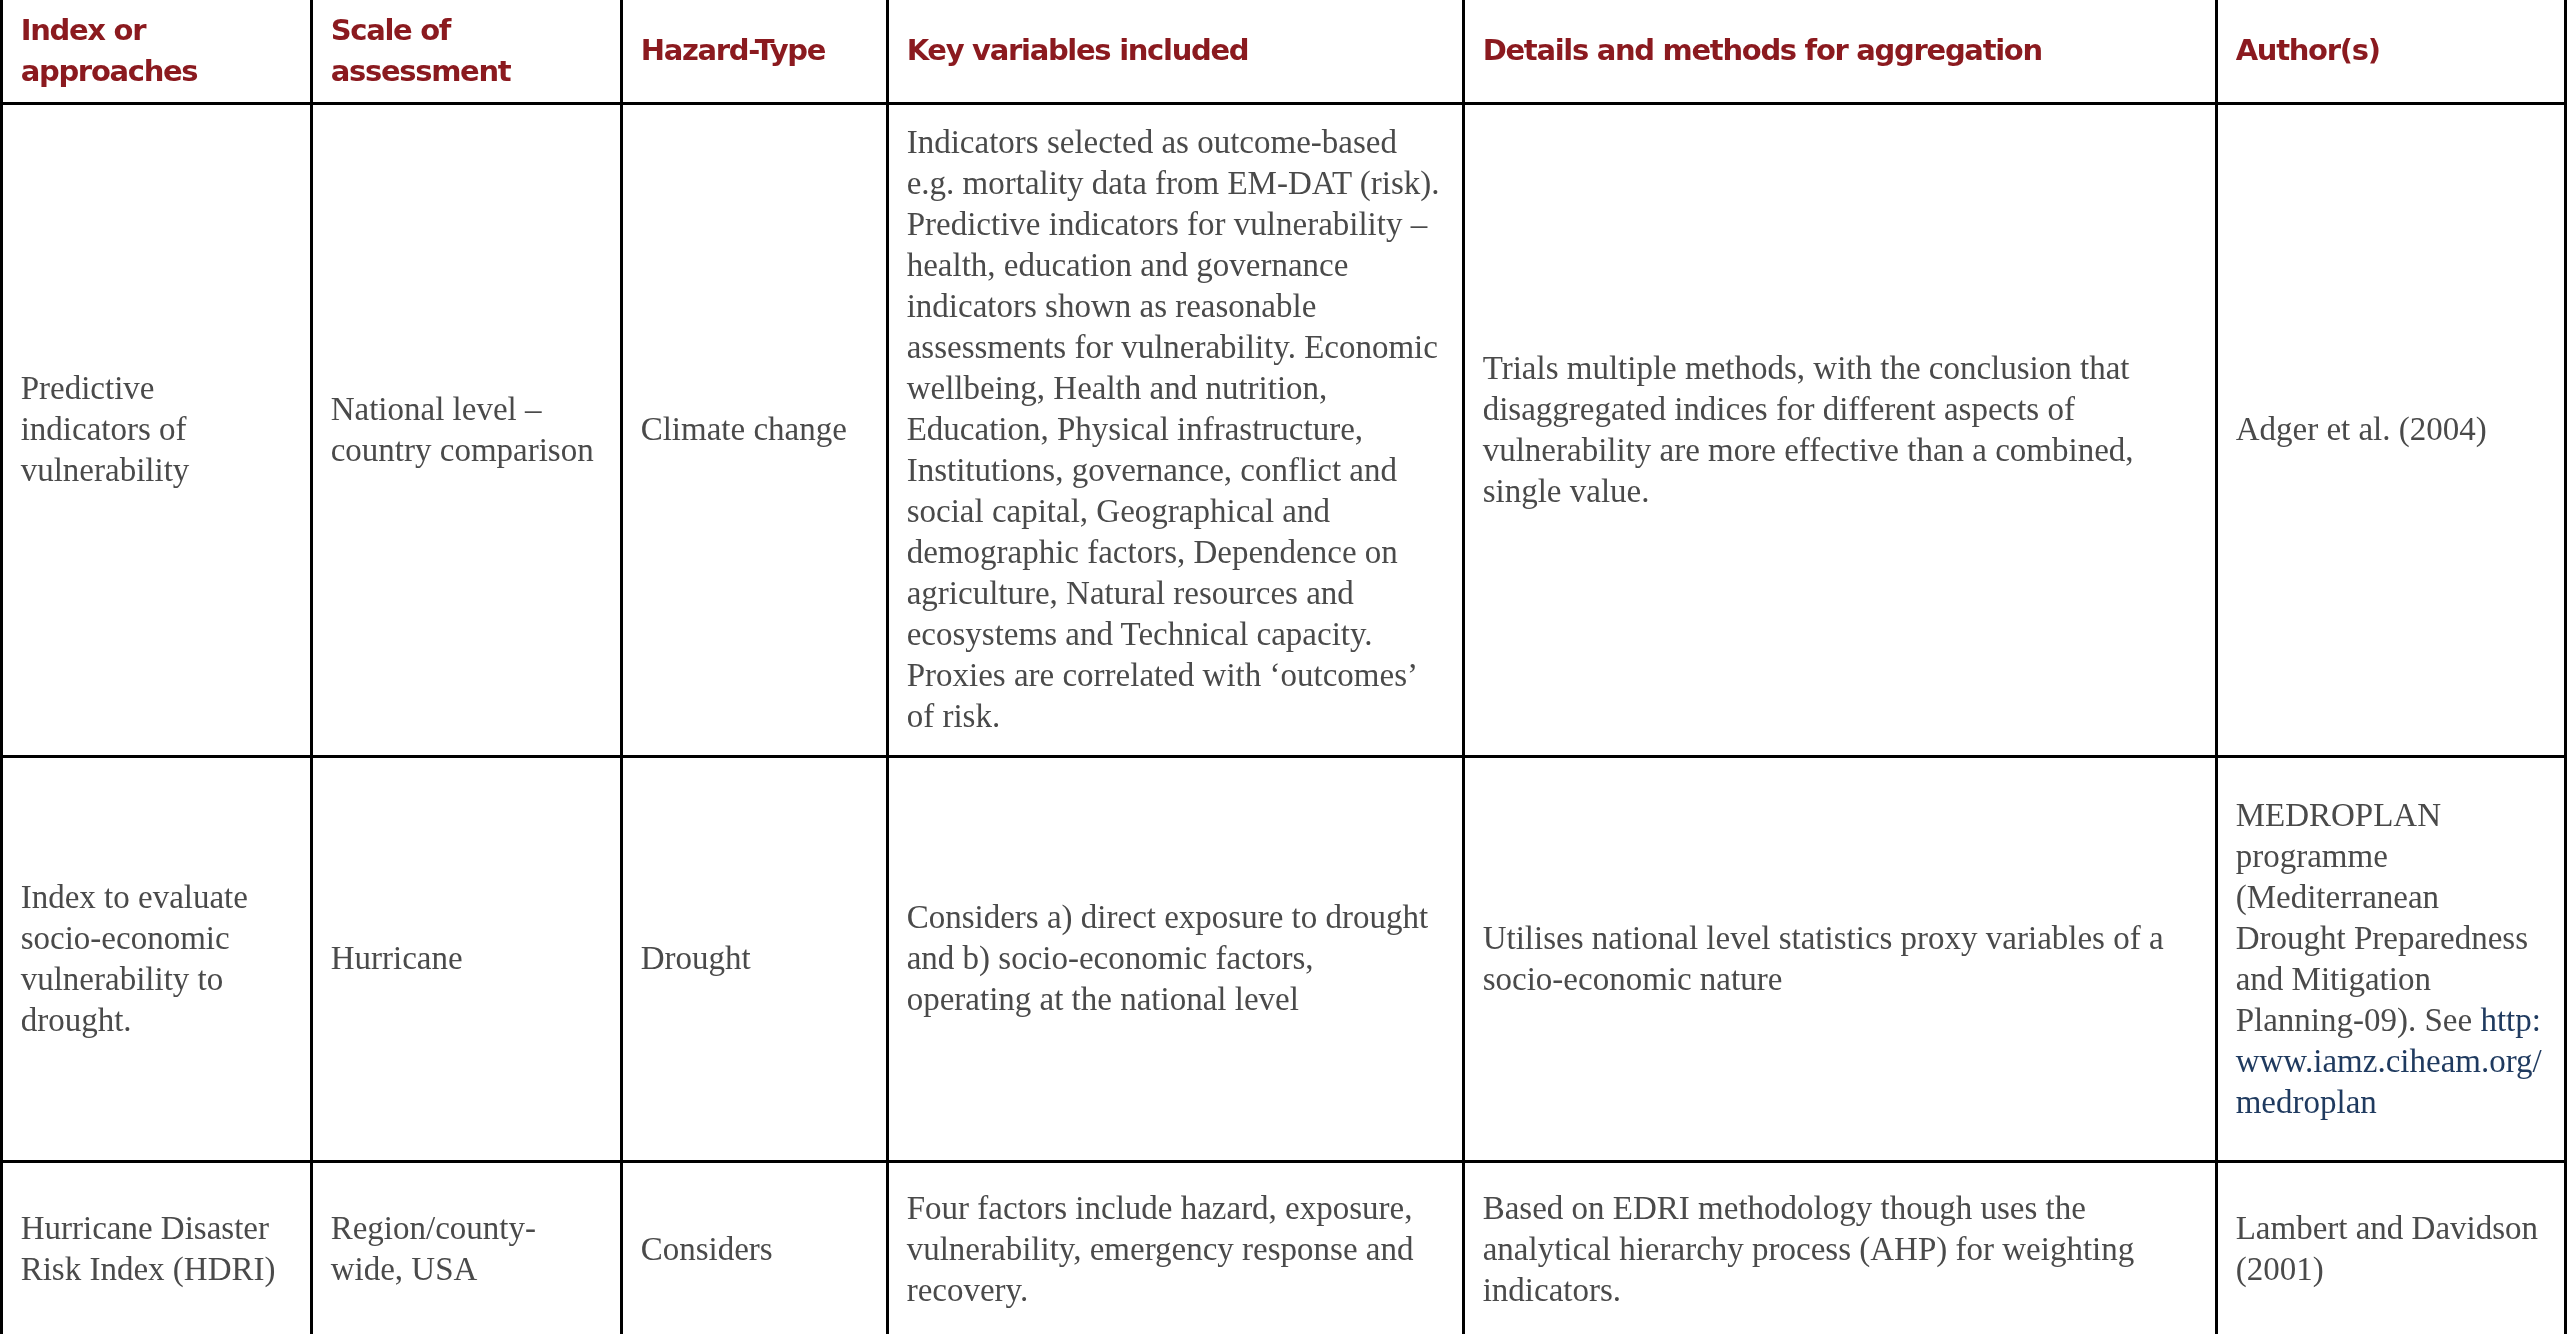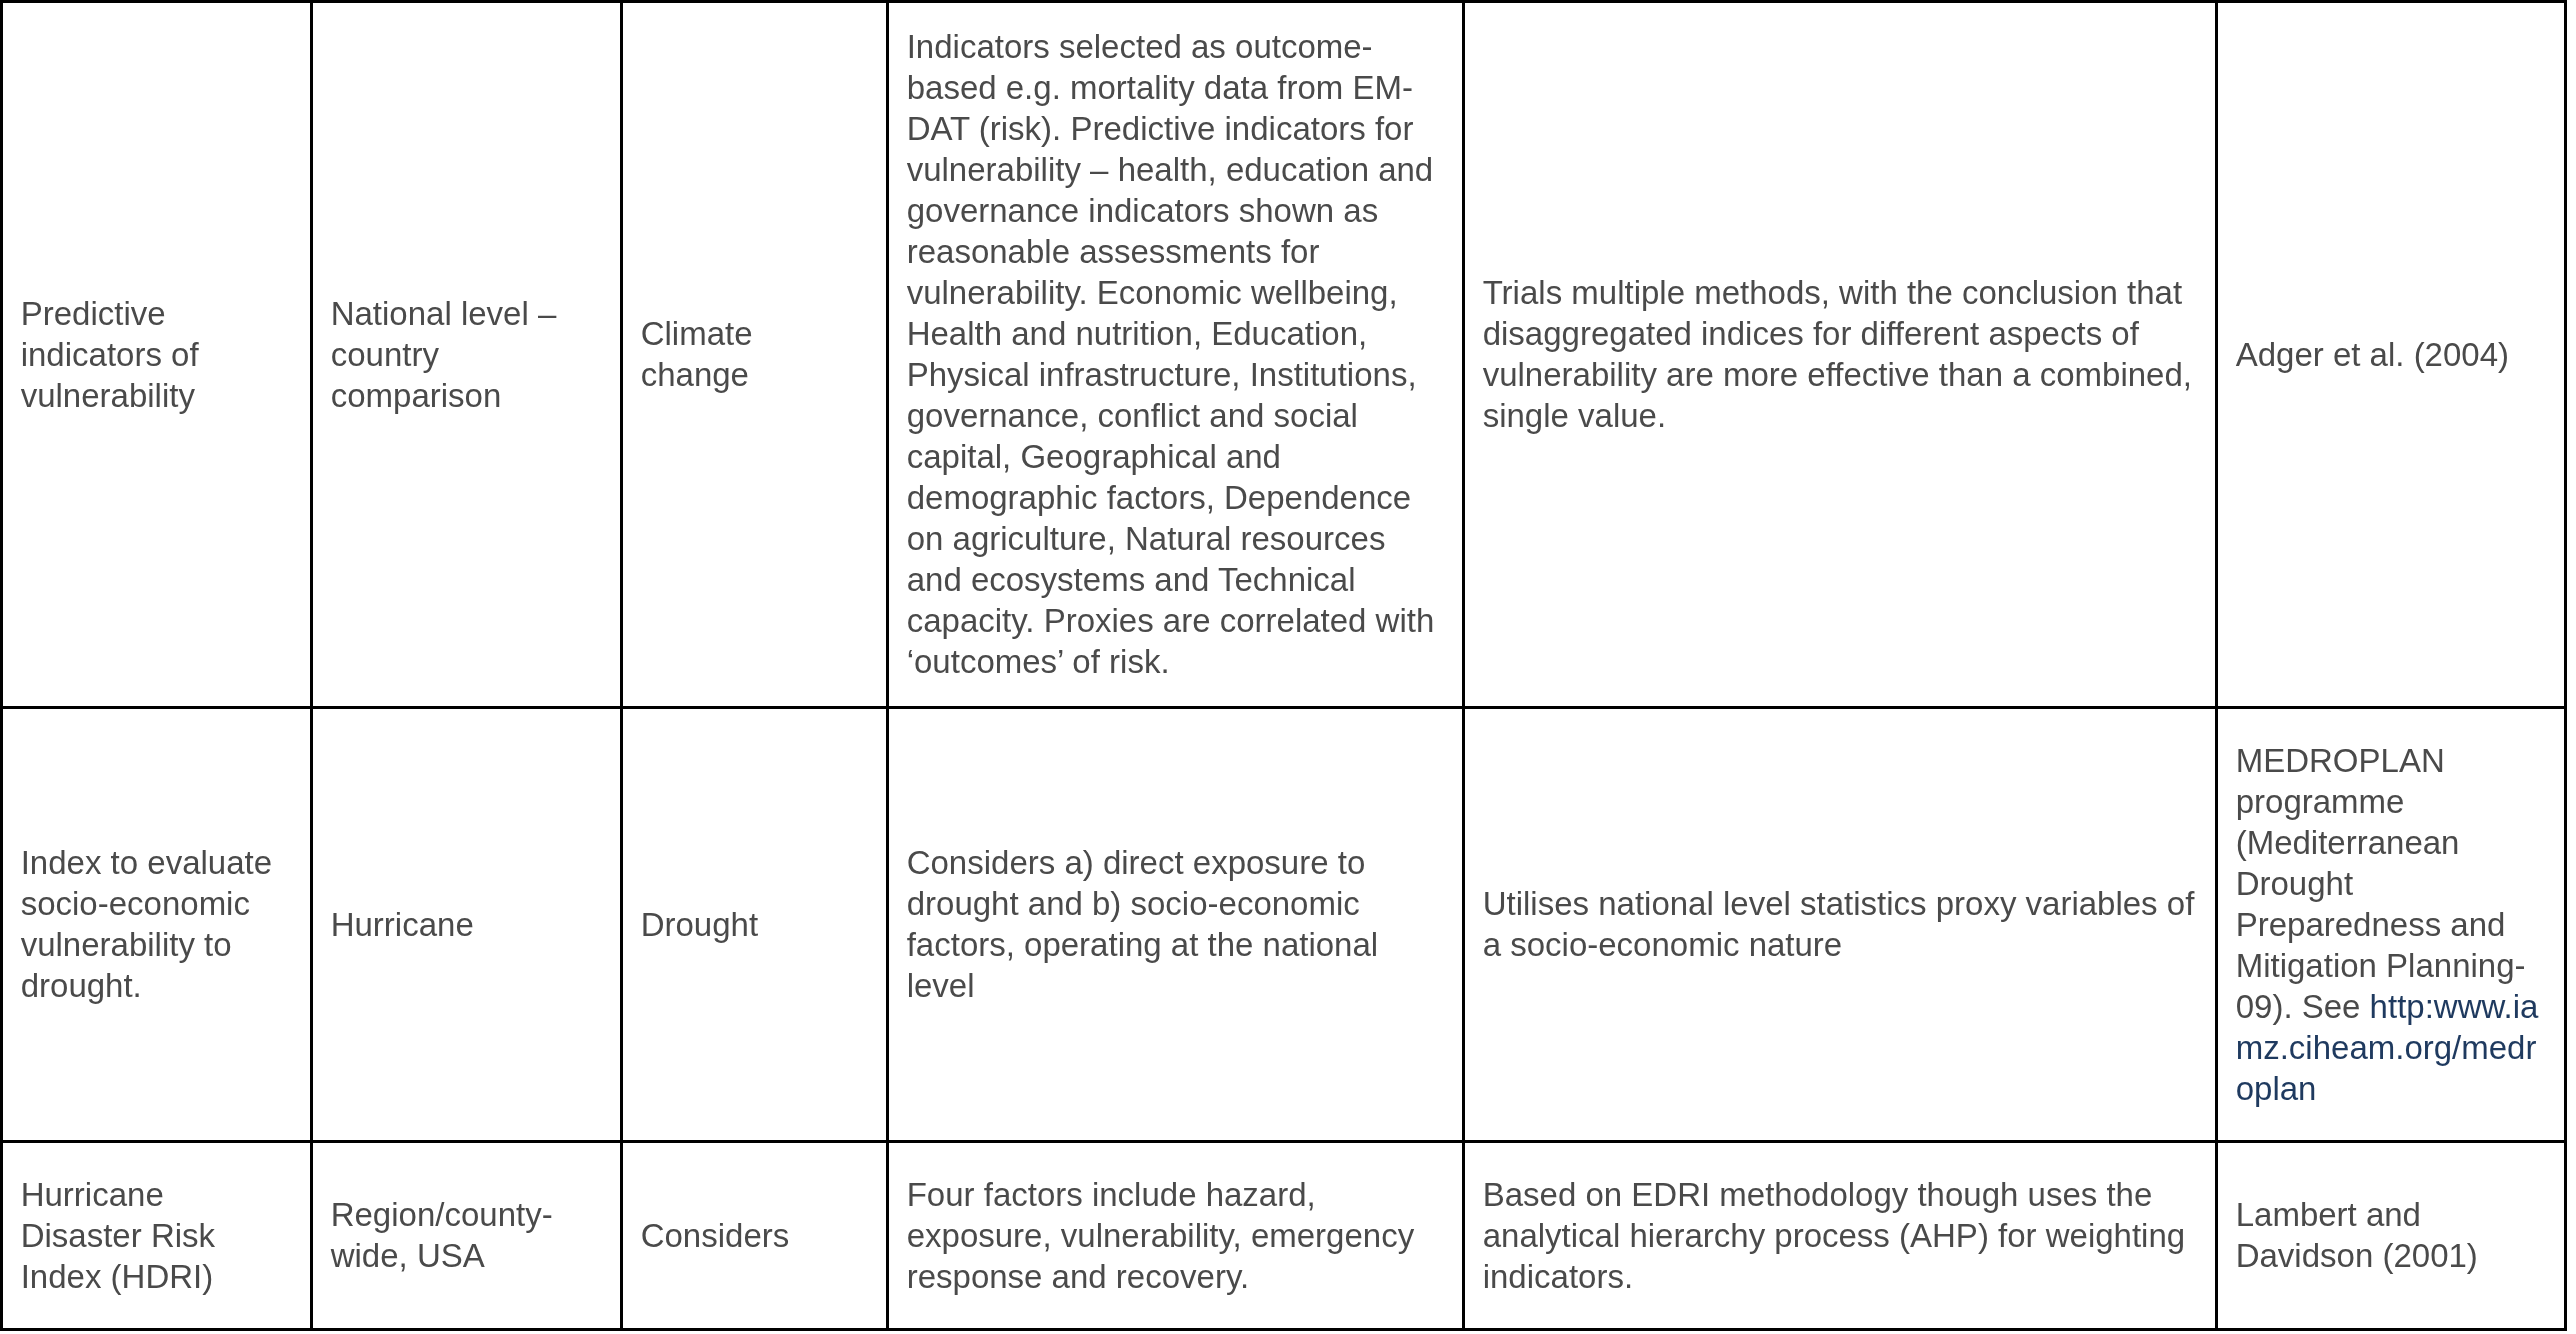--- a/index.html
+++ b/index.html
@@ -9,20 +9,21 @@
     width: 2565px; height: 1331px;
     border-collapse: collapse; table-layout: fixed;
     font-family: "Liberation Sans", sans-serif;
   }
   .tbl td, .tbl th {
     border: 3.5px solid #000;
     padding: 0 17.7px;
     vertical-align: middle;
     text-align: left;
     word-wrap: break-word;
+    font-family: Liberation Serif, serif;
   }
   .tbl tr:first-child th { border-top: none; }
   .tbl th {
     color: #8b1a1f;
     font-family: "DejaVu Sans", sans-serif;
     font-weight: bold;
     font-size: 29px;
     line-height: 41px;
     letter-spacing: -1.3px;
   }
@@ -43,20 +44,28 @@
 <table class="tbl">
   <colgroup>
     <col style="width:310px">
     <col style="width:310px">
     <col style="width:266px">
     <col style="width:576px">
     <col style="width:753px">
     <col style="width:349px">
   </colgroup>
   <tbody>
+      <tr class="row-head">
+    <th>Index or approaches</th>
+    <th>Scale of assessment</th>
+    <th>Hazard-Type</th>
+    <th>Key variables included</th>
+    <th>Details and methods for aggregation</th>
+    <th>Author(s)</th>
+  </tr>
   <tr class="row-1">
     <td>Predictive indicators of vulnerability</td>
     <td>National level – country comparison</td>
     <td>Climate change</td>
     <td>Indicators selected as outcome-based e.g. mortality data from EM-DAT (risk). Predictive indicators for vulnerability – health, education and governance indicators shown as reasonable assessments for vulnerability. Economic wellbeing, Health and nutrition, Education, Physical infrastructure, Institutions, governance, conflict and social capital, Geographical and demographic factors, Dependence on agriculture, Natural resources and ecosystems and Technical capacity. Proxies are correlated with ‘outcomes’ of risk.</td>
     <td>Trials multiple methods, with the conclusion that disaggregated indices for different aspects of vulnerability are more effective than a combined, single value.</td>
     <td>Adger et al. (2004)</td>
   </tr>
   <tr class="row-2">
     <td>Index to evaluate socio-economic vulnerability to drought.</td>

